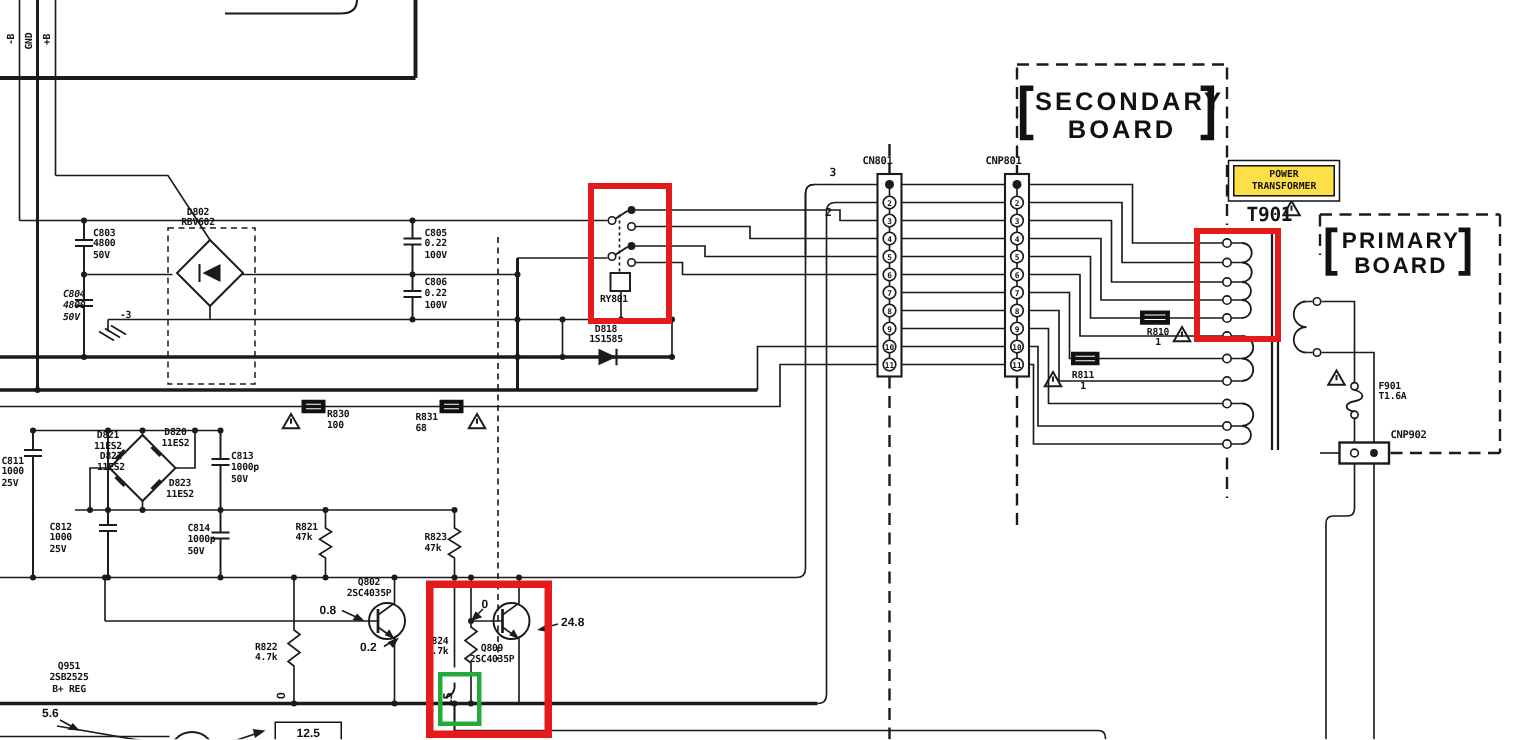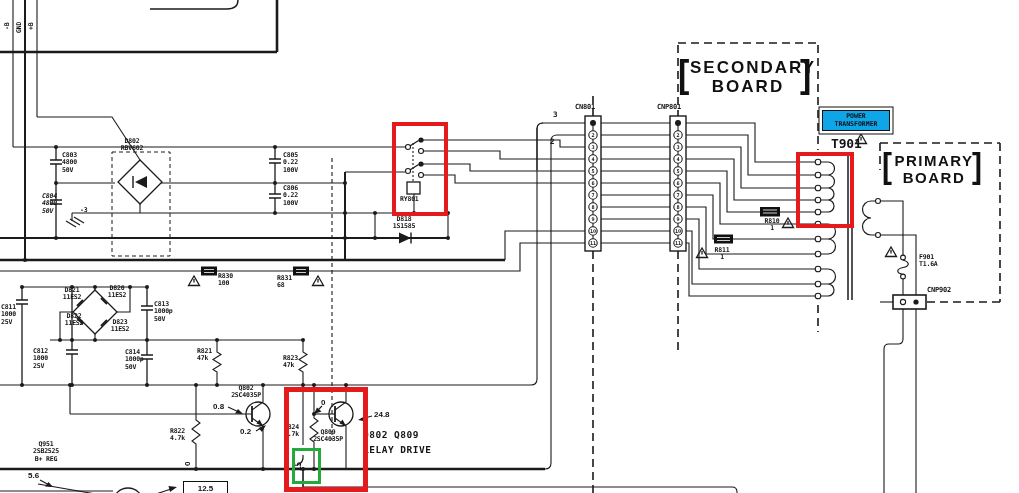--- a/index.html
+++ b/index.html
@@ -10,21 +10,21 @@
        white-space:pre-line;letter-spacing:-0.2px;}
   .ctr{text-align:center;}
   .volt{position:absolute;font:bold 8px/1 "Liberation Sans",sans-serif;color:#111;}
   .rot{transform:rotate(-90deg);transform-origin:left top;}
   .btitle{position:absolute;font:bold 17px/1.12 "Liberation Sans",sans-serif;color:#111;
           letter-spacing:2px;white-space:pre-line;text-align:center;}
   .bracket{position:absolute;font:bold 34px/1 "Liberation Sans",sans-serif;color:#111;
            transform:scaleY(1.15);}
   .pt-box{position:absolute;border:1.3px solid #111;box-shadow:0 0 0 2.5px #fff,0 0 0 3.5px #111;
           font:bold 6.5px/1.2 "DejaVu Sans Mono",monospace;color:#111;white-space:pre-line;
-          text-align:center;display:flex;align-items:center;justify-content:center;background:#0ea5e9;}
+          text-align:center;display:flex;align-items:center;justify-content:center;background:#fde047;}
   .vbox{position:absolute;border:1.3px solid #111;font:bold 8px/1 "Liberation Sans",sans-serif;
         color:#111;display:flex;align-items:center;justify-content:center;background:#fff;}
   .ann{position:absolute;background:transparent;pointer-events:none;}
   .note{position:absolute;font:bold 9.5px/1.55 "DejaVu Sans Mono",monospace;color:#141414;
         white-space:pre-line;letter-spacing:0.5px;}
 </style>
 </head>
 <body>
 
 <div id="canvas">
@@ -393,21 +393,21 @@
 
 <div class="lbl" style="left:575px;top:103px;font-size:7px;">CN801</div>
 <div class="lbl" style="left:657px;top:103px;font-size:7px;">CNP801</div>
 <div class="lbl" style="left:553px;top:111px;font-size:7.5px;">3</div>
 <div class="lbl" style="left:550px;top:138px;font-size:7.5px;">2</div>
 
 <div class="lbl ctr" style="left:54px;top:287px;width:36px;">D821
 11ES2</div>
 <div class="lbl ctr" style="left:99px;top:285px;width:36px;">D820
 11ES2</div>
-<div class="lbl ctr" style="left:56px;top:313px;width:36px;text-align:center;">D822
+<div class="lbl ctr" style="left:56px;top:301px;width:36px;text-align:center;">D822
 11ES2</div>
 <div class="lbl ctr" style="left:102px;top:319px;width:36px;">D823
 11ES2</div>
 <div class="lbl" style="left:1px;top:304px;">C811
 1000
 25V</div>
 <div class="lbl" style="left:33px;top:348px;">C812
 1000
 25V</div>
 <div class="lbl" style="left:154px;top:301px;">C813
@@ -434,22 +434,20 @@
 <div class="lbl" style="left:284px;top:424px;">R824
 4.7k</div>
 <div class="lbl ctr" style="left:222px;top:385px;width:48px;">Q802
 2SC4035P</div>
 <div class="lbl ctr" style="left:303px;top:429px;width:50px;">Q809
 2SC4035P</div>
 <div class="lbl ctr" style="left:20px;top:441px;width:52px;">Q951
 2SB2525
 B+ REG</div>
 
-<div class="note" style="left:363px;top:428px;">Q802 Q809
-RELAY DRIVE</div>
 
 <div class="volt" style="left:213px;top:403px;">0.8</div>
 <div class="volt" style="left:240px;top:428px;">0.2</div>
 <div class="volt" style="left:321px;top:399px;">0</div>
 <div class="volt" style="left:374px;top:411px;">24.8</div>
 <div class="volt" style="left:28px;top:472px;">5.6</div>
 <div class="volt rot" style="left:184px;top:466px;">0</div>
 <div class="vbox" style="left:183px;top:481px;width:43px;height:14px;">
   <span>12.5</span>
 </div>

